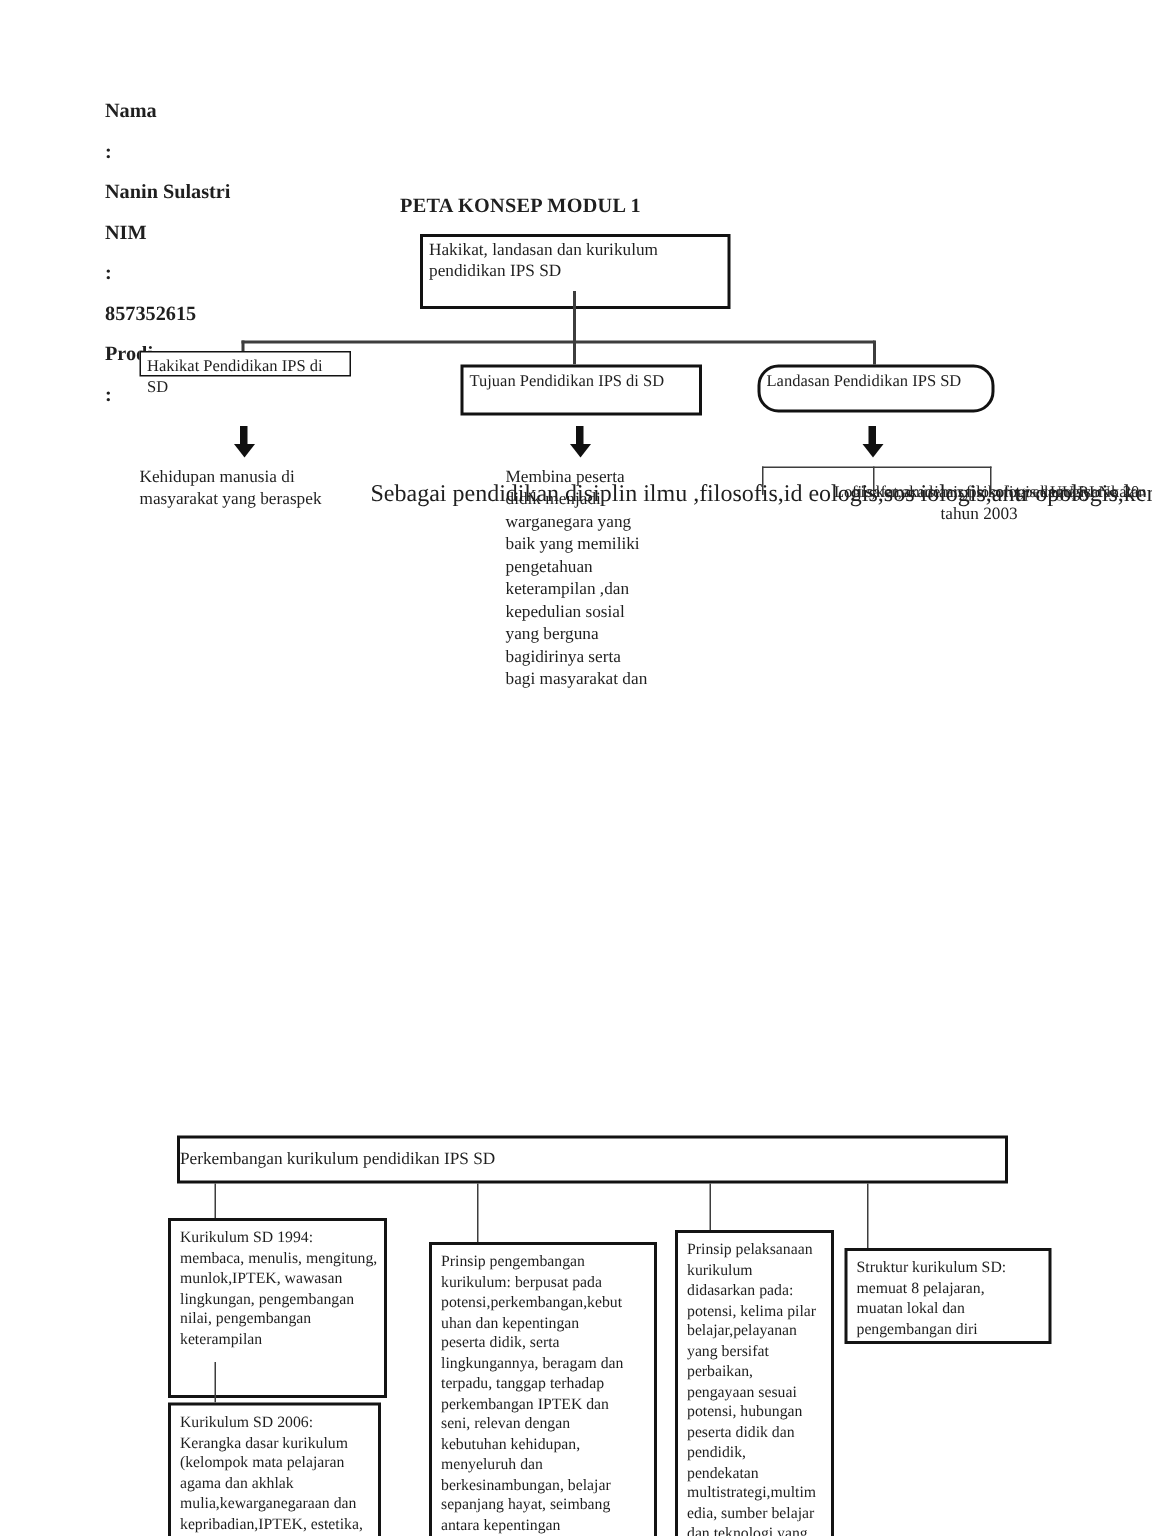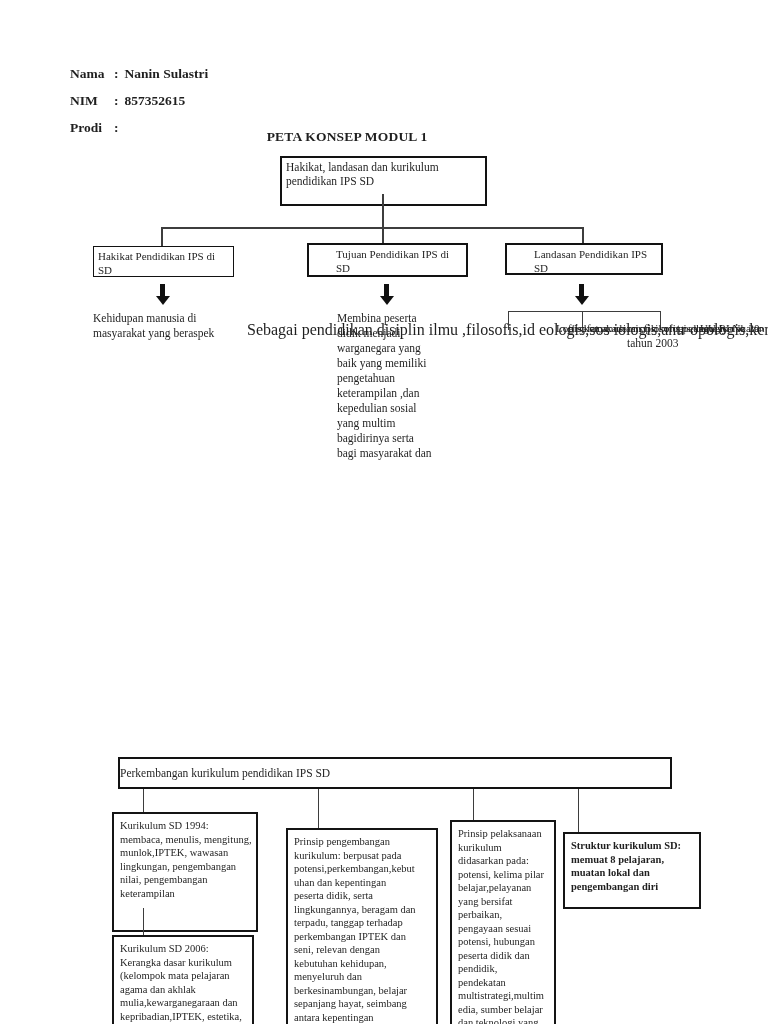--- a/index.html
+++ b/index.html
@@ -3,32 +3,32 @@
 <meta charset="utf-8">
 <style>
   html,body{margin:0;padding:0;background:#ffffff;}
   .page{
     position:relative;width:768px;height:1024px;background:#ffffff;
     overflow:hidden;font-family:"Liberation Serif","DejaVu Serif",serif;
     color:#1f1f1f;
   }
   
   .student{position:absolute;left:70px;top:60px;font-weight:bold;font-size:13.5px;}
-  .srow{display:flex;line-height:27px;}
+  .srow{display:flex;line-height:27px;flex-direction:column;}
   .slabel{width:44px;display:inline-block;}
   .scolon{margin-right:6px;}
   .title{
     position:absolute;left:0;top:129px;width:694px;text-align:center;
     font-weight:bold;font-size:13.5px;letter-spacing:.2px;
   }
   
   .box{position:absolute;background:#fff;border:2px solid #121212;box-sizing:border-box;}
   .box .bt{padding:2px 4px;font-size:11.5px;line-height:14px;}
   .thin{border-width:1.5px;}
-  .thick{border-width:2.5px;padding-left:23px;}
+  .thick{border-width:2.5px;}
   .vline,.hline{position:absolute;background:#3d3d3d;}
   .vline{width:1.5px;}
   .hline{height:1.5px;}
   .note{position:absolute;font-size:11.5px;line-height:15px;}
   .nowrap{white-space:nowrap;}
   
   .arrow{position:absolute;width:15px;}
   .arrow .shaft{width:5px;height:12px;background:#101010;margin:0 auto;}
   .arrow .head{width:0;height:0;border-left:7.5px solid transparent;
     border-right:7.5px solid transparent;border-top:9px solid #101010;margin:0 auto;}
@@ -67,27 +67,27 @@
   <div class="box" style="left:280px;top:156px;width:207px;height:50px;">
     <div class="bt">Hakikat, landasan dan kurikulum pendidikan IPS SD</div>
   </div>
 
   <div class="vline" style="left:382px;top:194px;height:34px;"></div>
   <div class="hline" style="left:161px;top:227px;width:422px;"></div>
   <div class="vline" style="left:161px;top:227px;height:19px;"></div>
   <div class="vline" style="left:382px;top:227px;height:16px;"></div>
   <div class="vline" style="left:582px;top:227px;height:16px;"></div>
 
-  <div class="box thin" style="left:93px;top:246px;width:141px;height:31px;">
+  <div class="box thin" style="left:93px;top:234px;width:141px;height:17px;">
     <div class="bt" style="font-size:11px;">Hakikat Pendidikan IPS di SD</div>
   </div>
   <div class="box thick" style="left:307px;top:243px;width:161px;height:34px;">
     <div class="bt" style="font-size:11px;">Tujuan Pendidikan IPS di SD</div>
   </div>
-  <div class="box thick" style="left:505px;top:243px;width:158px;height:32px;">
+  <div class="box thick" style="left:505px;top:243px;width:158px;height:32px;border-radius:14px;">
     <div class="bt" style="font-size:11px;">Landasan Pendidikan IPS SD</div>
   </div>
 
   <div class="arrow" style="left:155px;top:284px;">
       <div class="shaft"></div>
       <div class="head"></div>
     </div>
   <div class="arrow" style="left:379px;top:284px;">
       <div class="shaft"></div>
       <div class="head"></div>
@@ -107,21 +107,21 @@
       <div>masyarakat yang beraspek</div>
     </div>
   <div class="note" style="left:337px;top:311px;width:130px;">
       <div>Membina  peserta</div>
       <div>didik menjadi</div>
       <div>warganegara yang</div>
       <div>baik yang memiliki</div>
       <div>pengetahuan</div>
       <div>keterampilan ,dan</div>
       <div>kepedulian sosial</div>
-      <div>yang multim</div>
+      <div>yang berguna</div>
       <div>bagidirinya serta</div>
       <div>bagi masyarakat dan</div>
     </div>
 
   <div class="note nowrap" style="left:247px;top:322px;font-size:16px;">Sebagai pendidikan disiplin ilmu ,filosofis,id eologis,sos iologis,antr opologis,kemanusiaan,politis</div>
   <div class="frag" style="left:556px;top:322px;">Logis,kemanusiaan,filosofis,pedagogis</div>
   <div class="frag" style="left:568px;top:322px;">filsafat,akademis,psikologis,kemasyarakatan</div>
   <div class="frag" style="left:700px;top:322px;">UU RI No 20</div>
   <div class="note" style="left:627px;top:336px;text-align:center;">tahun 2003</div>
 
@@ -183,20 +183,20 @@
       <div>pengayaan sesuai</div>
       <div>potensi, hubungan</div>
       <div>peserta didik dan</div>
       <div>pendidik,</div>
       <div>pendekatan</div>
       <div>multistrategi,multim</div>
       <div>edia, sumber belajar</div>
       <div>dan teknologi yang</div>
     </div>
 
-  <div class="dbox" style="left:563px;top:832px;width:138px;height:77px;font-weight:bold;">
+  <div class="dbox" style="left:563px;top:832px;width:138px;height:64px;">
       <div>Struktur kurikulum SD:</div>
       <div>memuat 8 pelajaran,</div>
       <div>muatan lokal dan</div>
       <div>pengembangan diri</div>
     </div>
 
 </div>
 
 </body></html>

